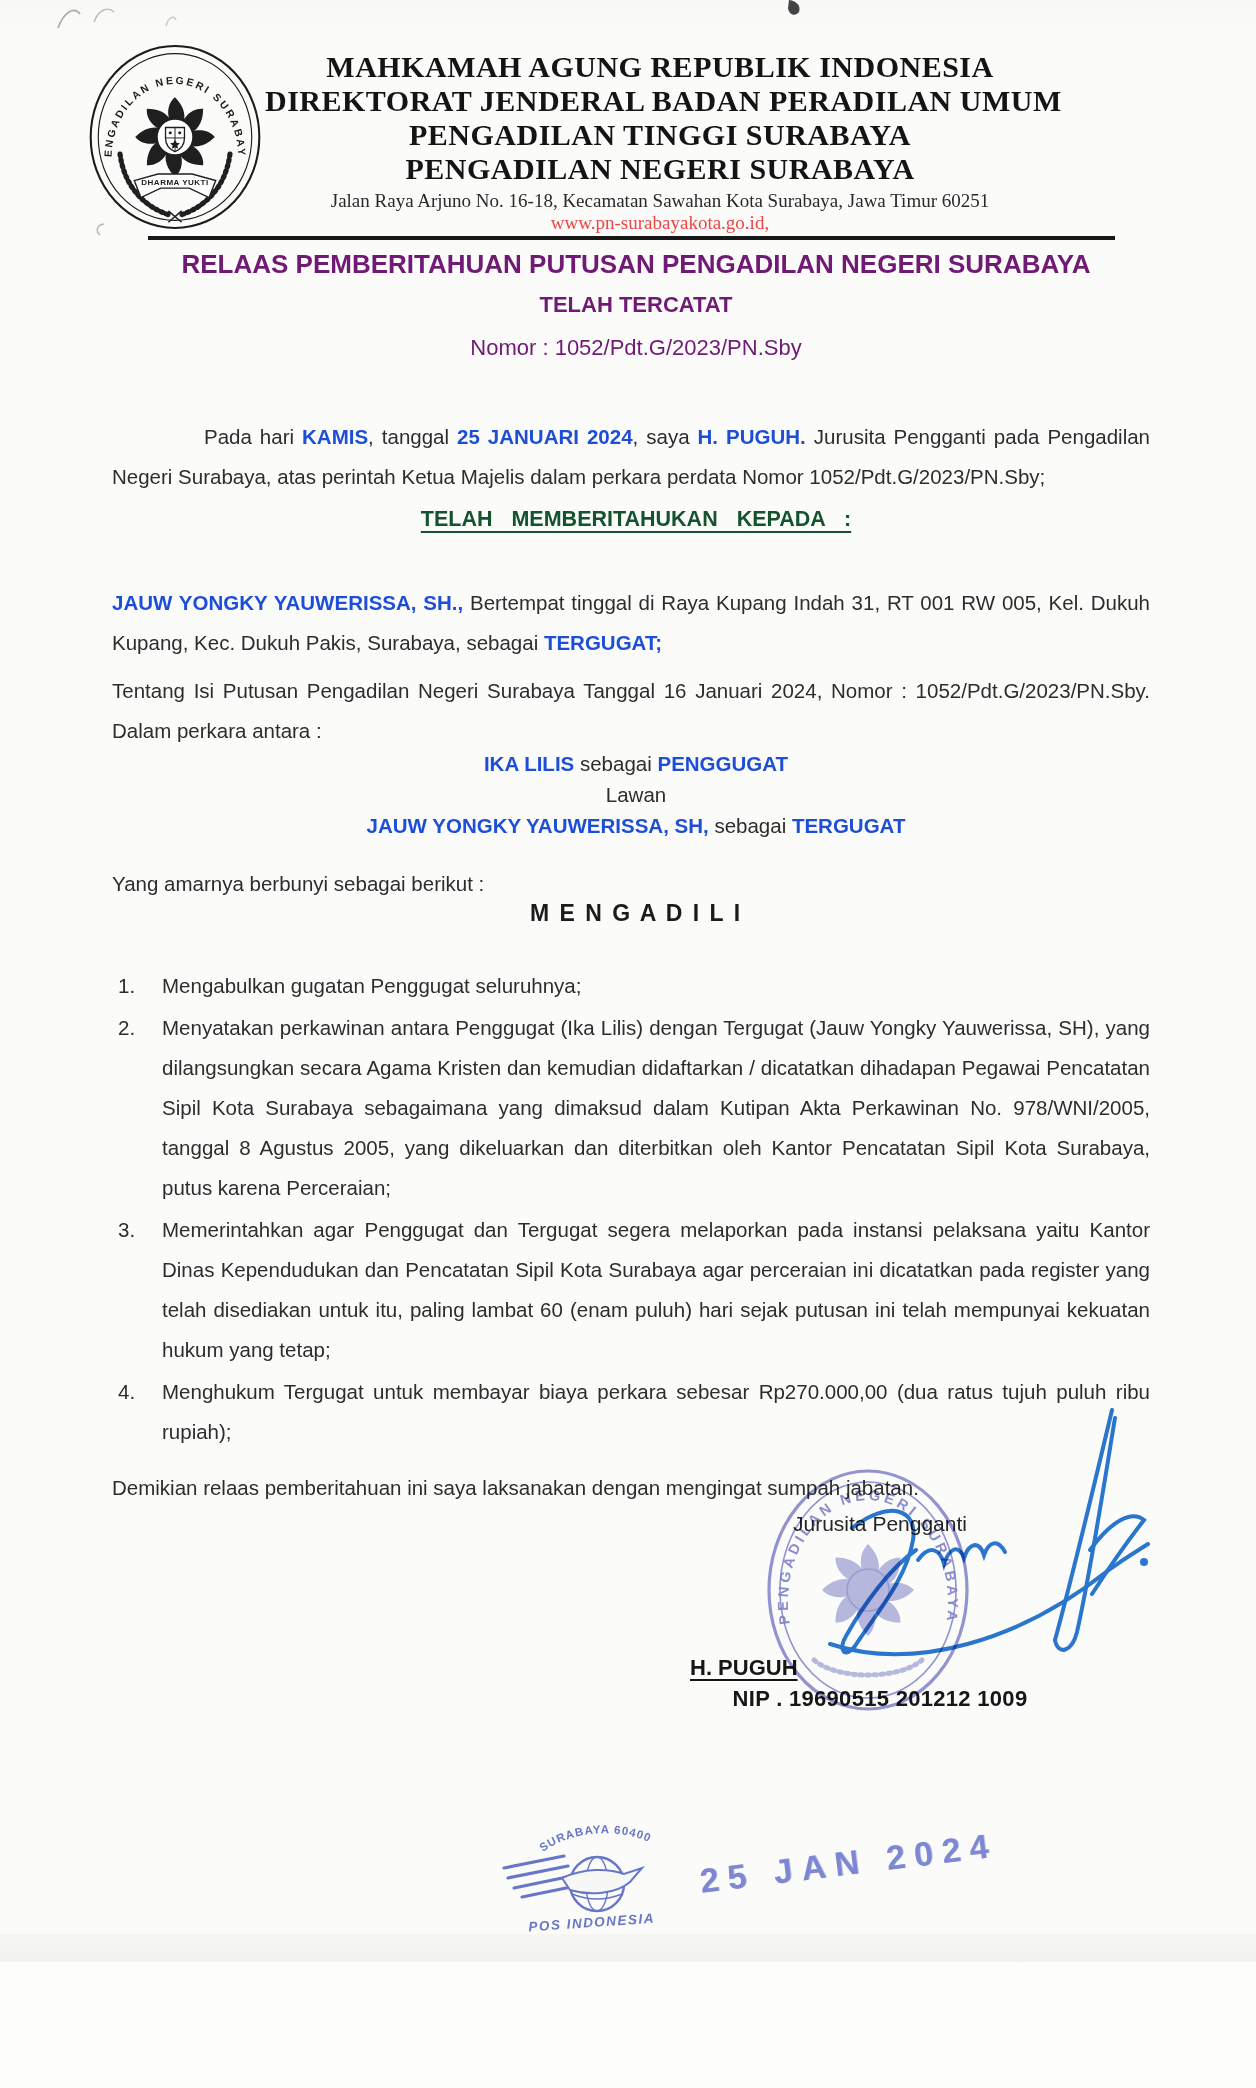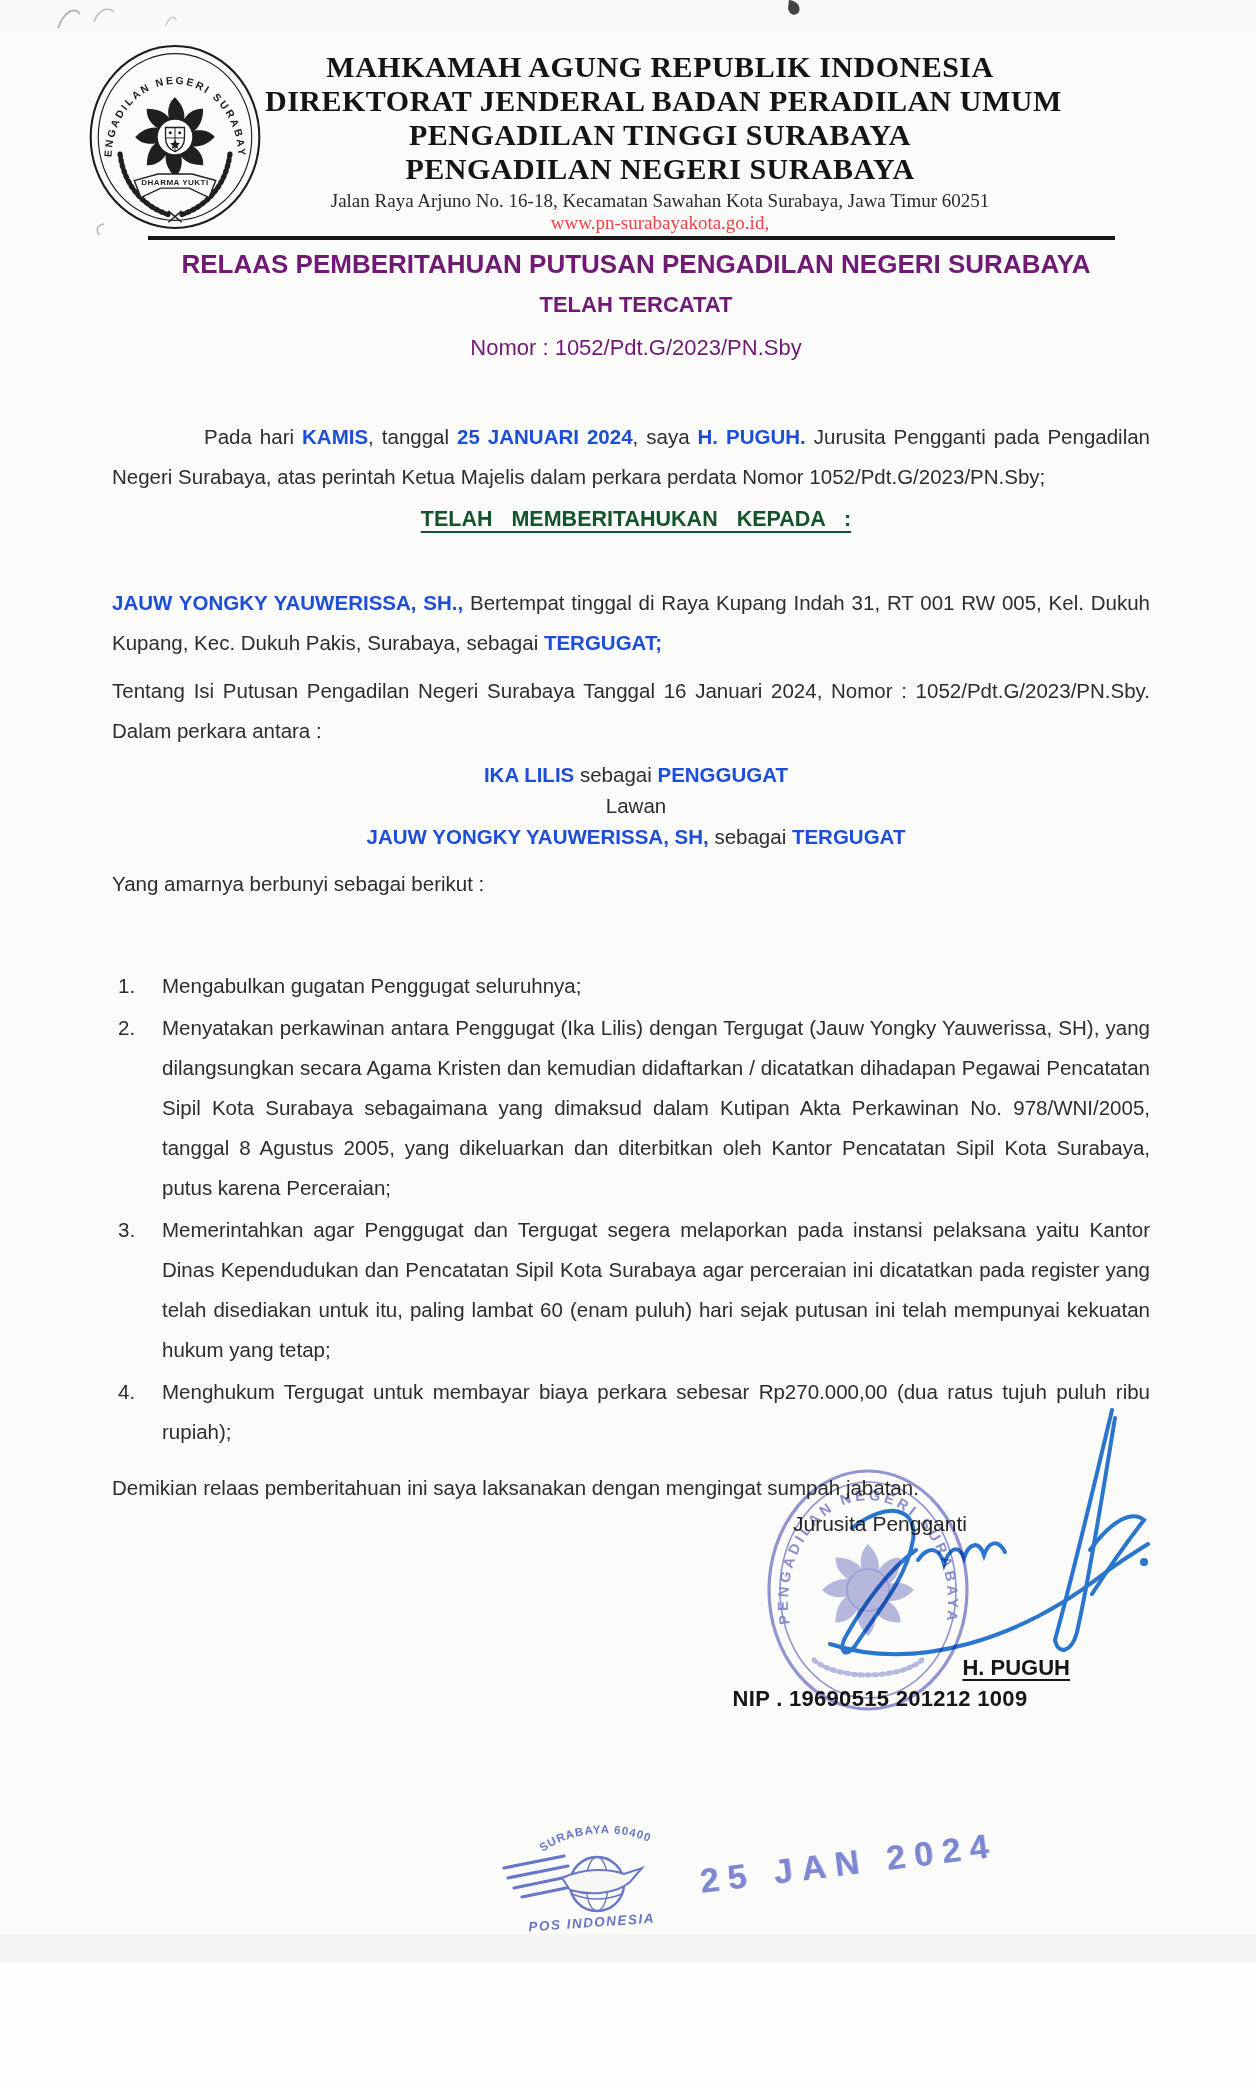--- a/index.html
+++ b/index.html
@@ -36,33 +36,33 @@
   .para3{top:650px;}
   .notify{
     position:absolute;left:56px;top:507px;width:1160px;text-align:center;
     font-size:21.5px;font-weight:bold;color:#14532d;
   }
   .notify span{
     word-spacing:13px;text-decoration:underline;
     text-decoration-thickness:2px;text-underline-offset:5px;
   }
   .parties{position:absolute;left:56px;top:748px;width:1160px;text-align:center;
-    font-size:20.5px;line-height:31px;margin-top:11px;}
+    font-size:20.5px;line-height:31px;}
   .amar-intro{position:absolute;left:112px;top:848px;font-size:20.5px;line-height:30px;}
   .mengadili{position:absolute;left:56px;top:900px;width:1160px;text-align:center;
     font-size:23px;font-weight:bold;letter-spacing:2px;color:#1b1b1b;}
   .amar-list{position:absolute;left:118px;top:966px;width:1032px;}
   .amar-item{display:flex;margin-bottom:2px;}
   .amar-item .num{flex:none;width:44px;font-size:20.5px;line-height:40px;}
   .amar-item .txt{flex:1;font-size:20.5px;line-height:40px;text-align:justify;}
   .closing{position:absolute;left:112px;top:1452px;width:1038px;font-size:20.5px;line-height:30px;}
   
   .sig-role{position:absolute;left:690px;top:1512px;width:380px;text-align:center;
     font-size:21px;color:#262626;}
-  .sig-name{position:absolute;left:690px;top:1655px;width:380px;text-align:right;
+  .sig-name{position:absolute;left:690px;top:1655px;width:380px;text-align:left;
     font-size:22px;font-weight:bold;color:#161616;}
   .sig-name span{text-decoration:underline;text-decoration-thickness:2px;text-underline-offset:4px;}
   .sig-nip{position:absolute;left:690px;top:1686px;width:380px;text-align:center;
     font-size:22px;font-weight:bold;color:#161616;letter-spacing:.3px;}
   .round-stamp{position:absolute;left:762px;top:1464px;width:212px;height:252px;
     mix-blend-mode:multiply;opacity:.88;}
   .signature-ink{position:absolute;left:800px;top:1408px;width:350px;height:270px;
     mix-blend-mode:multiply;opacity:.95;}
   
   .pos-stamp{position:absolute;left:492px;top:1816px;width:195px;height:120px;
@@ -144,20 +144,21 @@
   <p class="para para2"><b>JAUW YONGKY YAUWERISSA, SH.,</b> Bertempat tinggal di Raya Kupang Indah 31, RT 001 RW 005, Kel. Dukuh Kupang, Kec. Dukuh Pakis, Surabaya, sebagai <b>TERGUGAT;</b></p>
   <p class="para para3">Tentang Isi Putusan Pengadilan Negeri Surabaya Tanggal 16 Januari 2024, Nomor : 1052/Pdt.G/2023/PN.Sby. Dalam perkara antara :</p>
 
   <div class="parties">
     <div><b>IKA LILIS</b> sebagai <b>PENGGUGAT</b></div>
     <div>Lawan</div>
     <div><b>JAUW YONGKY YAUWERISSA, SH,</b> sebagai <b>TERGUGAT</b></div>
   </div>
 
   <p class="amar-intro">Yang amarnya berbunyi sebagai berikut :</p>
+  <div class="mengadili">M E N G A D I L I</div>
 
   <div class="amar-list">
       <div class="amar-item">
         <span class="num">1.</span>
         <div class="txt">Mengabulkan gugatan Penggugat seluruhnya;</div>
       </div>
       <div class="amar-item">
         <span class="num">2.</span>
         <div class="txt">Menyatakan perkawinan antara Penggugat (Ika Lilis) dengan Tergugat (Jauw Yongky Yauwerissa, SH), yang dilangsungkan secara Agama Kristen dan kemudian didaftarkan / dicatatkan dihadapan Pegawai Pencatatan Sipil Kota Surabaya sebagaimana yang dimaksud dalam Kutipan Akta Perkawinan No. 978/WNI/2005, tanggal 8 Agustus 2005, yang dikeluarkan dan diterbitkan oleh Kantor Pencatatan Sipil Kota Surabaya, putus karena Perceraian;</div>
       </div>

